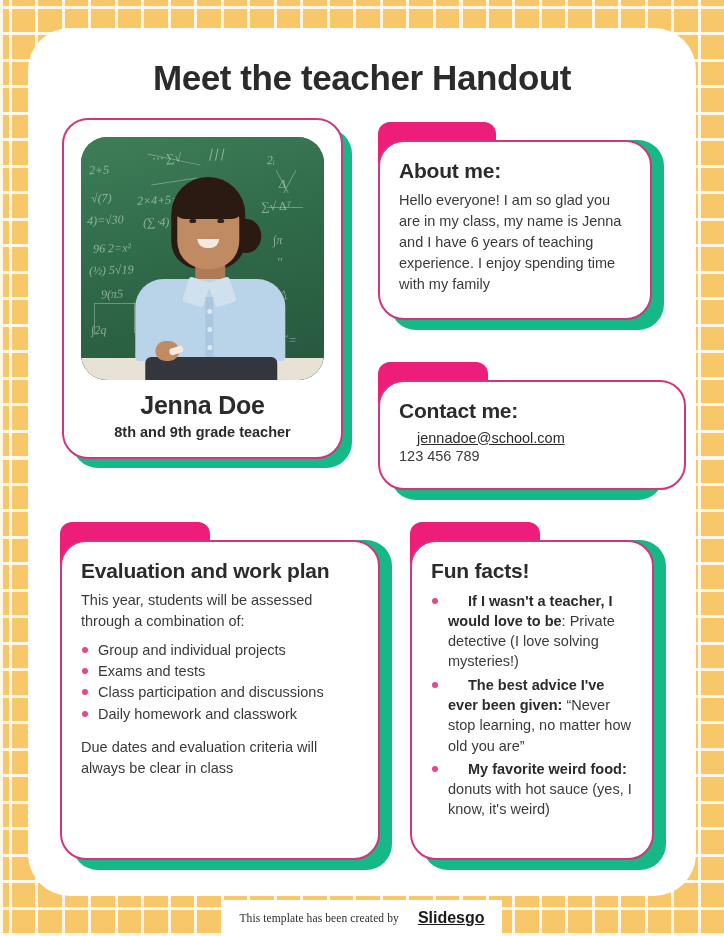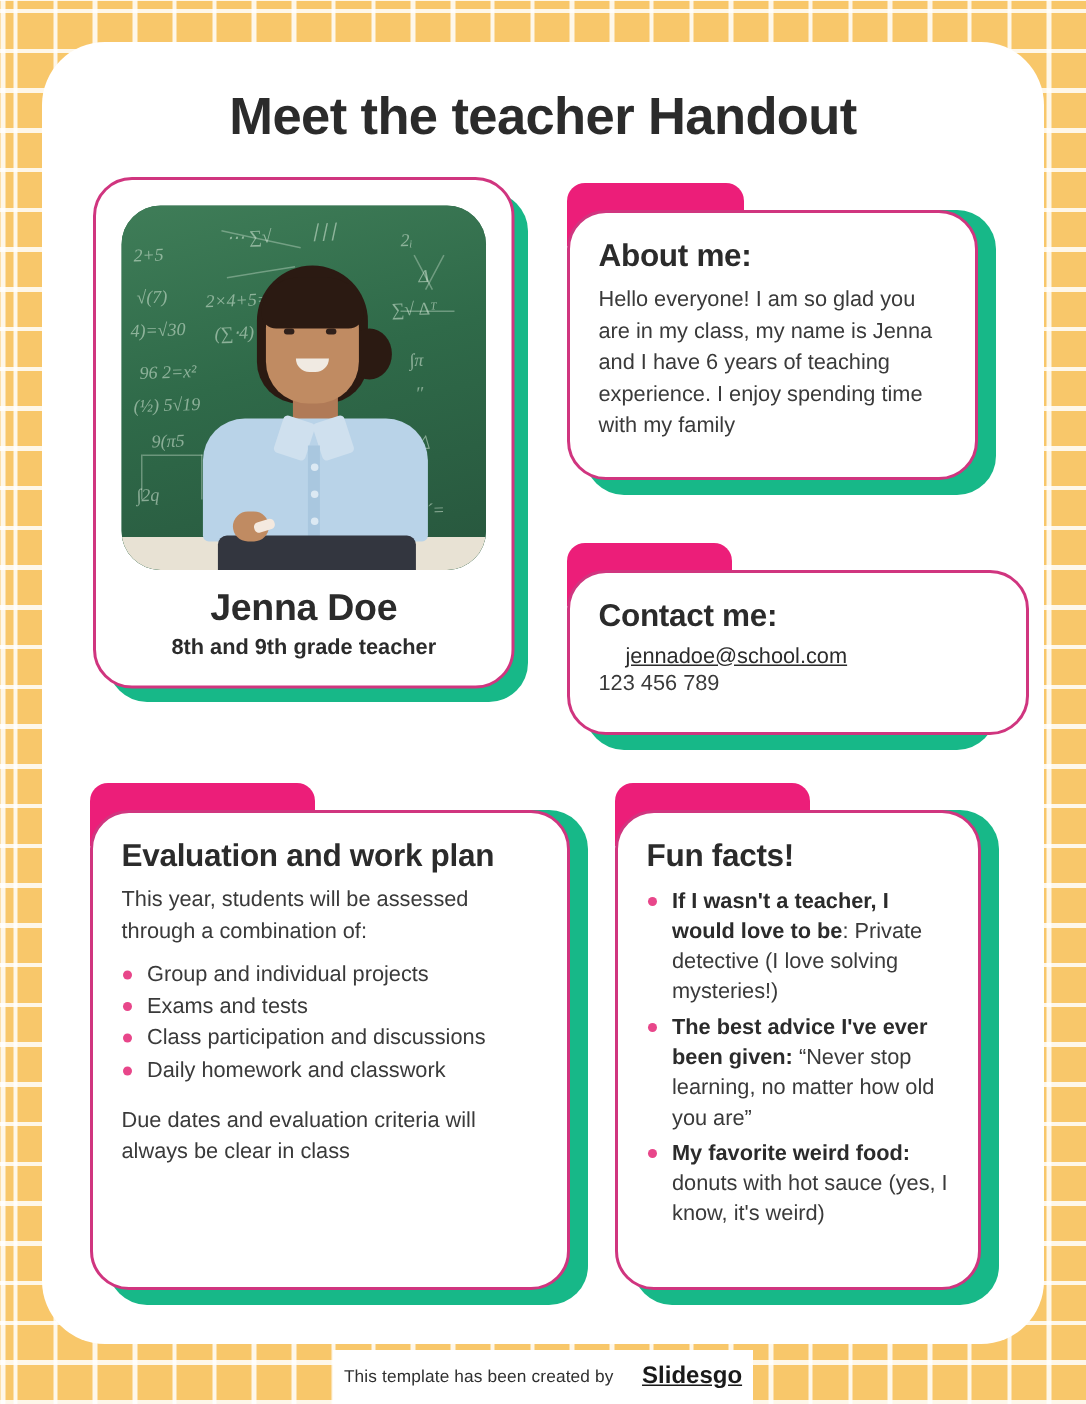--- a/index.html
+++ b/index.html
@@ -45,20 +45,21 @@
     background: #ffffff;
     display: flex;
     align-items: center;
     justify-content: center;
   }
   .footer-text {
     font-size: 11.5px;
     color: #2f2f2f;
     letter-spacing: 0.1px;
     white-space: nowrap;
+    font-family: Liberation Serif, serif;
   }
   .footer-link {
     font-weight: bold;
     color: #1a1a1a;
     text-decoration: underline;
     margin-left: 19px;
   }
 
   
   .page-title {
@@ -288,21 +289,21 @@
     content: "";
     position: absolute;
     left: 1px;
     top: 7px;
     width: 6px;
     height: 6px;
     border-radius: 50%;
     background: #e8468a;
   }
   ul.bullets.spaced li { margin-bottom: 3px; }
-  ul.bullets li b { color: #2b2b2b; font-weight: bold; }
+  ul.bullets li b { color: #2b2b2b; font-weight: bold; margin-left: 20px; }
 
   .eval-closing { margin-top: 13px; }
 </style>
 </head>
 <body>
 
 <div class="page-sheet"></div>
 
 <div class="page-title">Meet the teacher Handout</div>
 

